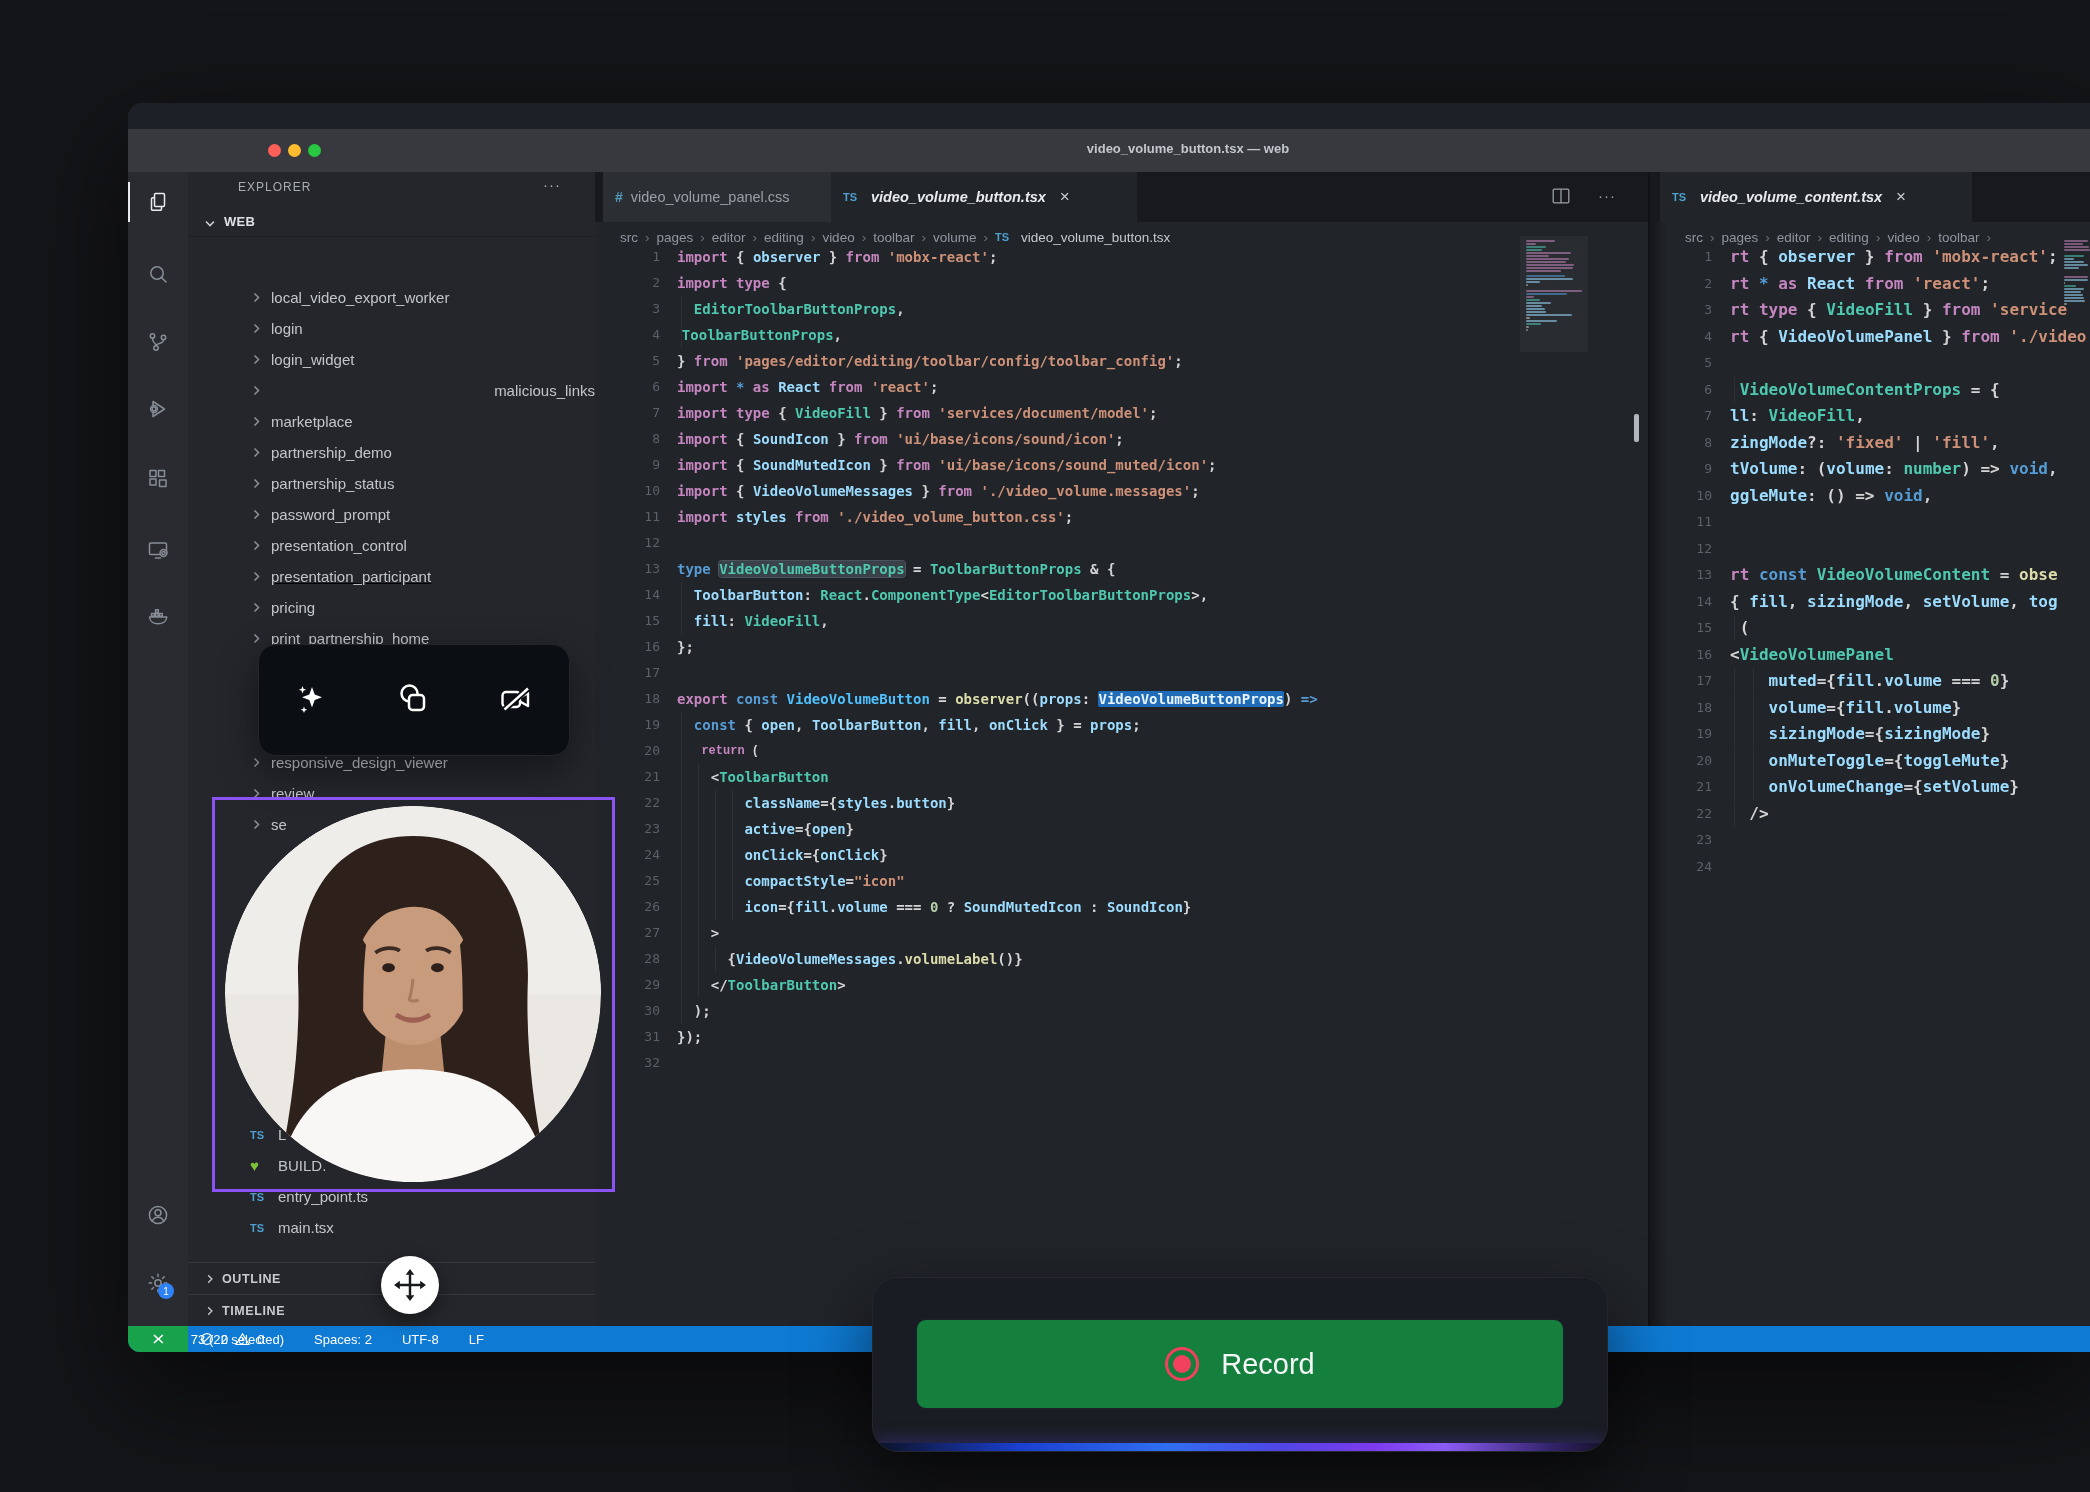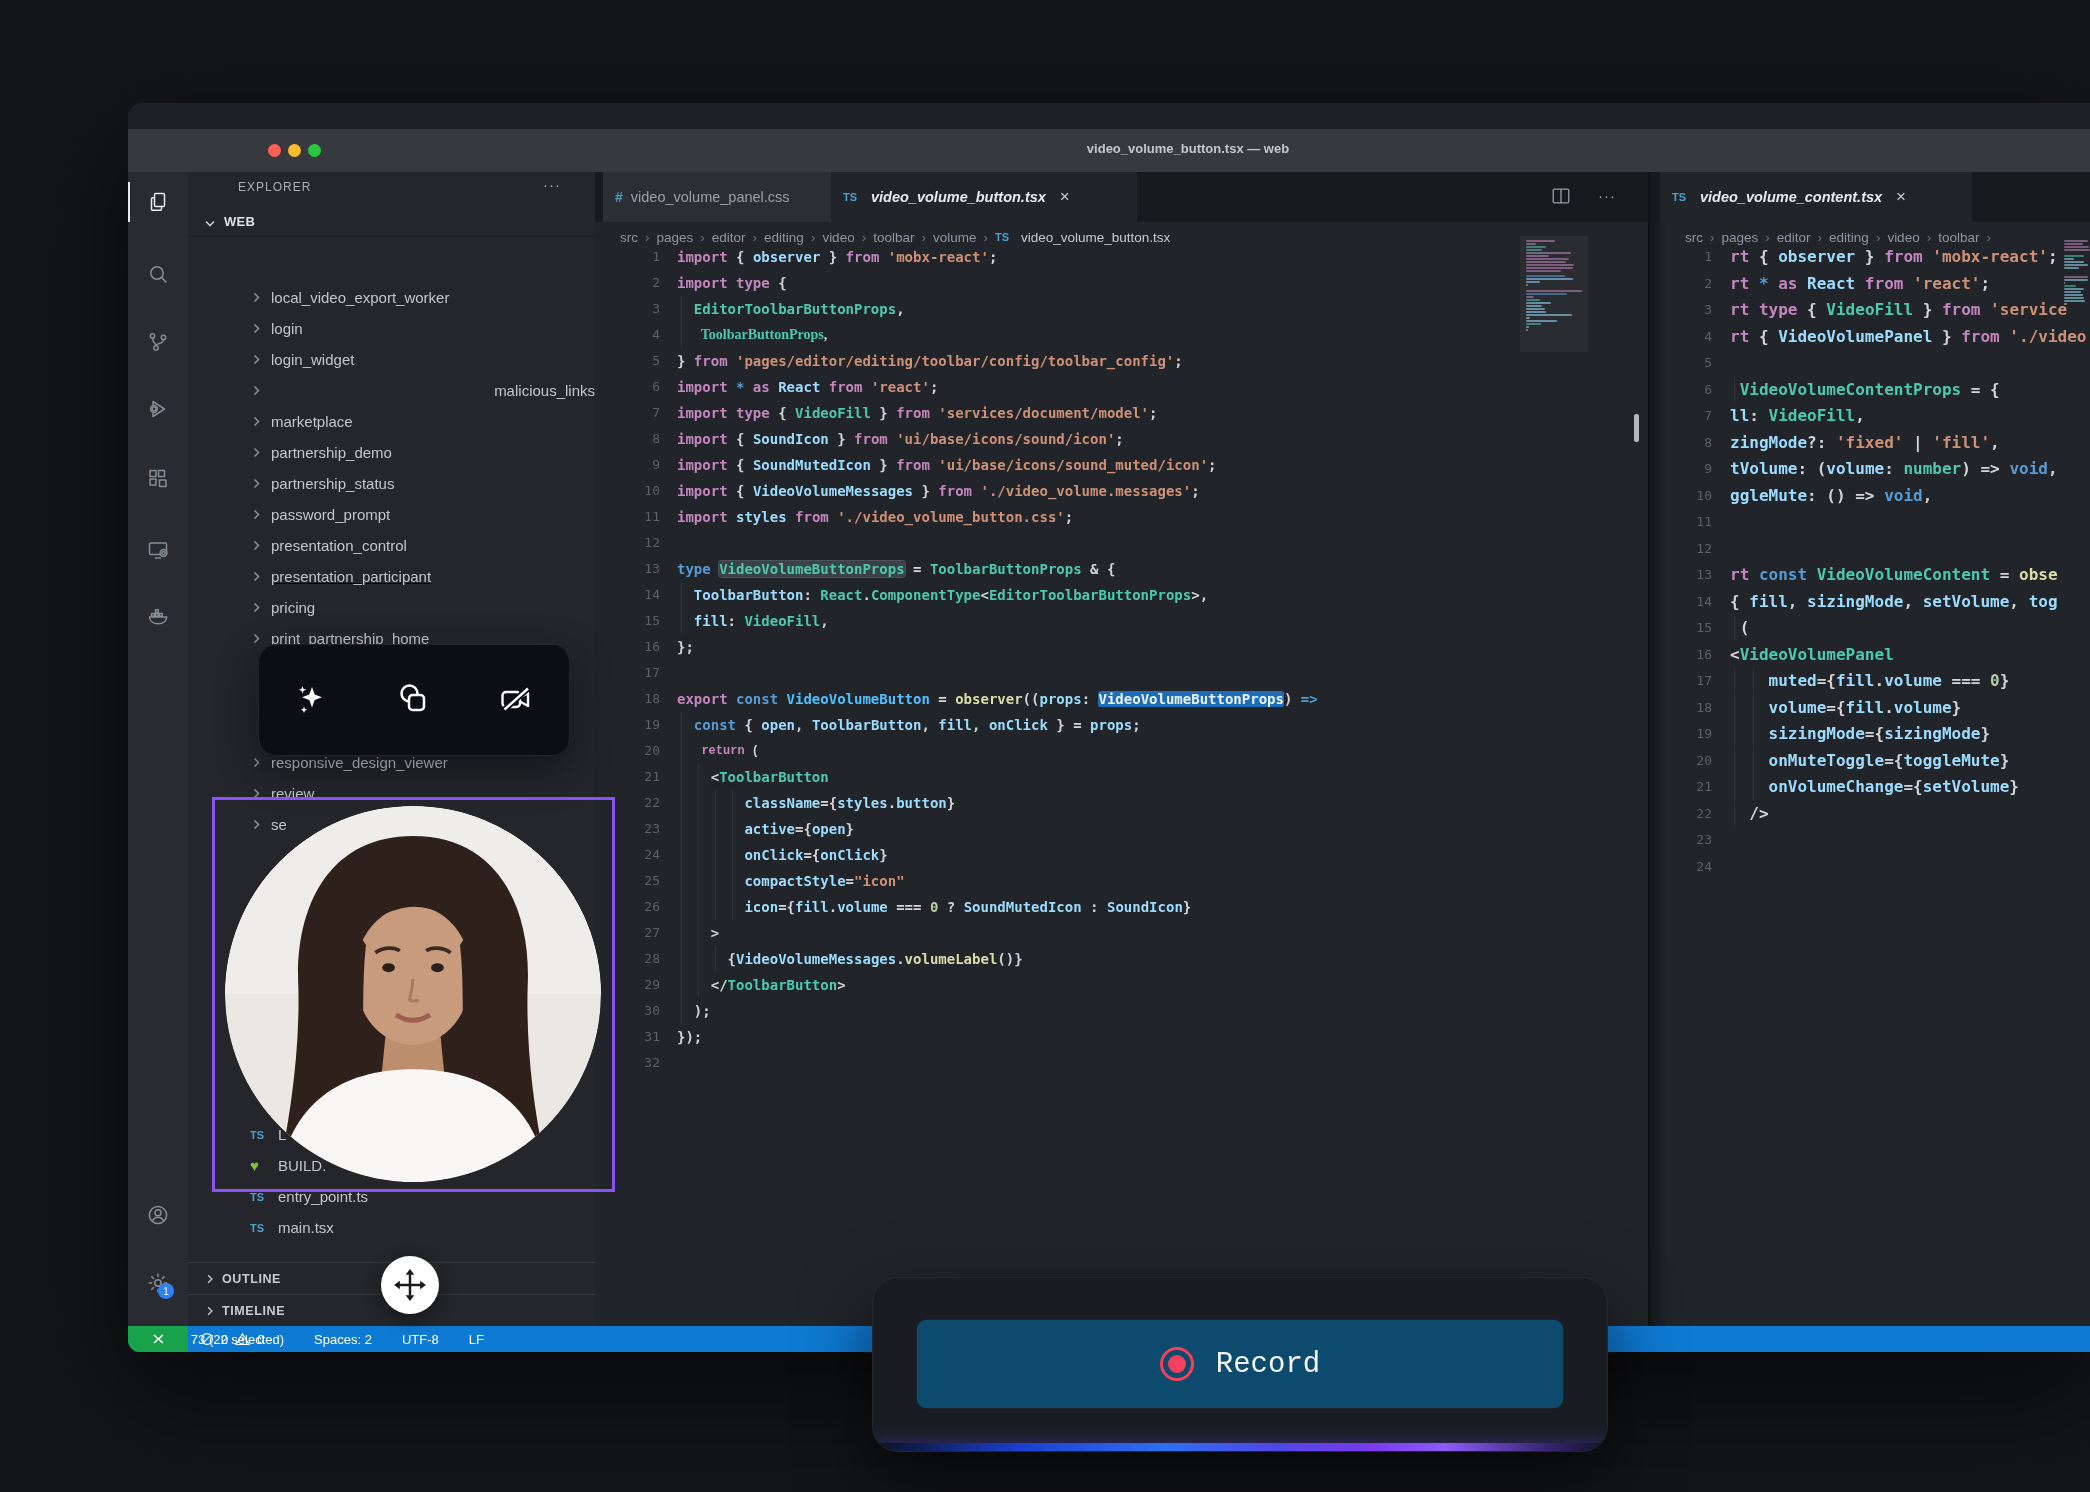--- a/index.html
+++ b/index.html
@@ -56,22 +56,22 @@
   .float-toolbar{left:258px;top:644px;width:310px;height:110px;background:#0b0e12;border:1px solid #22262c;
                  border-radius:18px;display:flex;align-items:center;justify-content:space-around;z-index:30;
                  box-shadow:0 14px 40px rgba(0,0,0,.45);}
   .float-btn{width:64px;height:64px;display:flex;align-items:center;justify-content:center;}
   .webcam-box{left:212px;top:797px;width:403px;height:395px;border:3px solid #8b52f5;box-sizing:border-box;z-index:31;}
   .webcam-photo{left:225px;top:806px;width:376px;height:376px;z-index:32;border-radius:50%;overflow:hidden;}
   .move-handle{left:381px;top:1256px;width:58px;height:58px;border-radius:50%;background:#fff;z-index:40;
                display:flex;align-items:center;justify-content:center;box-shadow:0 6px 18px rgba(0,0,0,.4);}
   .record-pill{left:872px;top:1277px;width:736px;height:175px;background:#191c22;border:1px solid #24272e;
                border-radius:26px;z-index:50;overflow:hidden;box-shadow:0 26px 70px rgba(0,0,0,.6);box-sizing:border-box;}
-  .record-btn{position:absolute;left:43px;top:41px;width:648px;height:90px;background:#0c4a6e;border:1px solid #1d2027;
-              border-radius:10px;display:flex;align-items:center;justify-content:center;gap:22px;box-sizing:border-box;font-family:Liberation Mono, monospace;}
+  .record-btn{position:absolute;left:43px;top:41px;width:648px;height:90px;background:#15803d;border:1px solid #1d2027;
+              border-radius:10px;display:flex;align-items:center;justify-content:center;gap:22px;box-sizing:border-box;}
   .rec-ring{width:34px;height:34px;border:3px solid #f1415e;border-radius:50%;display:flex;align-items:center;justify-content:center;box-sizing:border-box;}
   .rec-dot{width:18px;height:18px;background:#f1415e;border-radius:50%;}
   .rec-label{font-size:29px;font-weight:500;color:#f4f6f8;}
   .grad-strip{position:absolute;left:0;bottom:0;width:100%;height:8px;
               background:linear-gradient(90deg,#0b1020 0%,#1b3fd0 20%,#2f6ff0 40%,#4f46e5 55%,#7c3aed 68%,#8b5cf6 78%,#34246e 92%,#141126 100%);
               box-shadow:0 0 18px rgba(99,74,240,.55);}
   .scroll-shadow{left:1650px;top:222px;width:18px;height:1104px;z-index:5;
                  background:linear-gradient(90deg,rgba(0,0,0,.38),rgba(0,0,0,0));}
   .scrollmark{left:1634px;top:414px;width:5px;height:28px;background:#ccd0d6;border-radius:2px;opacity:.85;z-index:6;}
   .acticon{position:absolute;left:18px;width:24px;height:24px;color:#878d96;}
@@ -345,21 +345,21 @@
       <span class="crumb-sep">›</span>
       <span>volume</span>
       <span class="crumb-sep">›</span>
       <span class="tsicon" style="margin: 0px 6px 0px 0px;">TS</span>
       <span style="color: rgb(198, 202, 208);">video_volume_button.tsx</span>
     </div>
   <div id="code1">
       <div class="code-line" style="left: 595px; top: 244px; width: 920px;"><span class="lnum" style="left: 0px; width: 65px;">1</span><span class="ctext" style="left: 82px; font-size: 14px;"><span style="color: rgb(197, 134, 192);">import</span><span style="color: rgb(212, 212, 212);"> { </span><span style="color: rgb(156, 220, 254);">observer</span><span style="color: rgb(212, 212, 212);"> } </span><span style="color: rgb(197, 134, 192);">from</span><span style="color: rgb(206, 145, 120);"> 'mobx-react'</span><span style="color: rgb(212, 212, 212);">;</span></span></div>
       <div class="code-line" style="left: 595px; top: 270px; width: 920px;"><span class="lnum" style="left: 0px; width: 65px;">2</span><span class="ctext" style="left: 82px; font-size: 14px;"><span style="color: rgb(197, 134, 192);">import</span><span style="color: rgb(197, 134, 192);"> type</span><span style="color: rgb(212, 212, 212);"> {</span></span></div>
       <div class="code-line" style="left: 595px; top: 296px; width: 920px;"><span class="lnum" style="left: 0px; width: 65px;">3</span><span class="guide" style="left: 86px;"></span><span class="ctext" style="left: 82px; font-size: 14px;"><span style="color: rgb(78, 201, 176);">  EditorToolbarButtonProps</span><span style="color: rgb(212, 212, 212);">,</span></span></div>
-      <div class="code-line" style="left: 595px; top: 322px; width: 920px;"><span class="lnum" style="left: 0px; width: 65px;">4</span><span class="guide" style="left: 86px;"></span><span class="ctext" style="left: 99px; font-size: 14px; font-family: Liberation Serif, serif;"><span style="color: rgb(78, 201, 176);">  ToolbarButtonProps</span><span style="color: rgb(212, 212, 212);">,</span></span></div>
+      <div class="code-line" style="left: 595px; top: 322px; width: 920px;"><span class="lnum" style="left: 0px; width: 65px;">4</span><span class="guide" style="left: 86px;"></span><span class="ctext" style="left: 70px; font-size: 14px;"><span style="color: rgb(78, 201, 176);">  ToolbarButtonProps</span><span style="color: rgb(212, 212, 212);">,</span></span></div>
       <div class="code-line" style="left: 595px; top: 348px; width: 920px;"><span class="lnum" style="left: 0px; width: 65px;">5</span><span class="ctext" style="left: 82px; font-size: 14px;"><span style="color: rgb(212, 212, 212);">} </span><span style="color: rgb(197, 134, 192);">from</span><span style="color: rgb(206, 145, 120);"> 'pages/editor/editing/toolbar/config/toolbar_config'</span><span style="color: rgb(212, 212, 212);">;</span></span></div>
       <div class="code-line" style="left: 595px; top: 374px; width: 920px;"><span class="lnum" style="left: 0px; width: 65px;">6</span><span class="ctext" style="left: 82px; font-size: 14px;"><span style="color: rgb(197, 134, 192);">import</span><span style="color: rgb(86, 156, 214);"> *</span><span style="color: rgb(197, 134, 192);"> as</span><span style="color: rgb(156, 220, 254);"> React</span><span style="color: rgb(197, 134, 192);"> from</span><span style="color: rgb(206, 145, 120);"> 'react'</span><span style="color: rgb(212, 212, 212);">;</span></span></div>
       <div class="code-line" style="left: 595px; top: 400px; width: 920px;"><span class="lnum" style="left: 0px; width: 65px;">7</span><span class="ctext" style="left: 82px; font-size: 14px;"><span style="color: rgb(197, 134, 192);">import</span><span style="color: rgb(197, 134, 192);"> type</span><span style="color: rgb(212, 212, 212);"> { </span><span style="color: rgb(78, 201, 176);">VideoFill</span><span style="color: rgb(212, 212, 212);"> } </span><span style="color: rgb(197, 134, 192);">from</span><span style="color: rgb(206, 145, 120);"> 'services/document/model'</span><span style="color: rgb(212, 212, 212);">;</span></span></div>
       <div class="code-line" style="left: 595px; top: 426px; width: 920px;"><span class="lnum" style="left: 0px; width: 65px;">8</span><span class="ctext" style="left: 82px; font-size: 14px;"><span style="color: rgb(197, 134, 192);">import</span><span style="color: rgb(212, 212, 212);"> { </span><span style="color: rgb(156, 220, 254);">SoundIcon</span><span style="color: rgb(212, 212, 212);"> } </span><span style="color: rgb(197, 134, 192);">from</span><span style="color: rgb(206, 145, 120);"> 'ui/base/icons/sound/icon'</span><span style="color: rgb(212, 212, 212);">;</span></span></div>
       <div class="code-line" style="left: 595px; top: 452px; width: 920px;"><span class="lnum" style="left: 0px; width: 65px;">9</span><span class="ctext" style="left: 82px; font-size: 14px;"><span style="color: rgb(197, 134, 192);">import</span><span style="color: rgb(212, 212, 212);"> { </span><span style="color: rgb(156, 220, 254);">SoundMutedIcon</span><span style="color: rgb(212, 212, 212);"> } </span><span style="color: rgb(197, 134, 192);">from</span><span style="color: rgb(206, 145, 120);"> 'ui/base/icons/sound_muted/icon'</span><span style="color: rgb(212, 212, 212);">;</span></span></div>
       <div class="code-line" style="left: 595px; top: 478px; width: 920px;"><span class="lnum" style="left: 0px; width: 65px;">10</span><span class="ctext" style="left: 82px; font-size: 14px;"><span style="color: rgb(197, 134, 192);">import</span><span style="color: rgb(212, 212, 212);"> { </span><span style="color: rgb(156, 220, 254);">VideoVolumeMessages</span><span style="color: rgb(212, 212, 212);"> } </span><span style="color: rgb(197, 134, 192);">from</span><span style="color: rgb(206, 145, 120);"> './video_volume.messages'</span><span style="color: rgb(212, 212, 212);">;</span></span></div>
       <div class="code-line" style="left: 595px; top: 504px; width: 920px;"><span class="lnum" style="left: 0px; width: 65px;">11</span><span class="ctext" style="left: 82px; font-size: 14px;"><span style="color: rgb(197, 134, 192);">import</span><span style="color: rgb(156, 220, 254);"> styles</span><span style="color: rgb(197, 134, 192);"> from</span><span style="color: rgb(206, 145, 120);"> './video_volume_button.css'</span><span style="color: rgb(212, 212, 212);">;</span></span></div>
       <div class="code-line" style="left: 595px; top: 530px; width: 920px;"><span class="lnum" style="left: 0px; width: 65px;">12</span><span class="ctext" style="left: 82px; font-size: 14px;"></span></div>
       <div class="code-line" style="left: 595px; top: 556px; width: 920px;"><span class="lnum" style="left: 0px; width: 65px;">13</span><span class="ctext" style="left: 82px; font-size: 14px;"><span style="color: rgb(86, 156, 214);">type </span><span class="tok-wd" style="color: rgb(78, 201, 176);">VideoVolumeButtonProps</span><span style="color: rgb(212, 212, 212);"> = </span><span style="color: rgb(78, 201, 176);">ToolbarButtonProps</span><span style="color: rgb(212, 212, 212);"> &amp; {</span></span></div>
       <div class="code-line" style="left: 595px; top: 582px; width: 920px;"><span class="lnum" style="left: 0px; width: 65px;">14</span><span class="guide" style="left: 86px;"></span><span class="ctext" style="left: 82px; font-size: 14px;"><span style="color: rgb(156, 220, 254);">  ToolbarButton</span><span style="color: rgb(212, 212, 212);">: </span><span style="color: rgb(78, 201, 176);">React</span><span style="color: rgb(212, 212, 212);">.</span><span style="color: rgb(78, 201, 176);">ComponentType</span><span style="color: rgb(212, 212, 212);">&lt;</span><span style="color: rgb(78, 201, 176);">EditorToolbarButtonProps</span><span style="color: rgb(212, 212, 212);">&gt;,</span></span></div>

